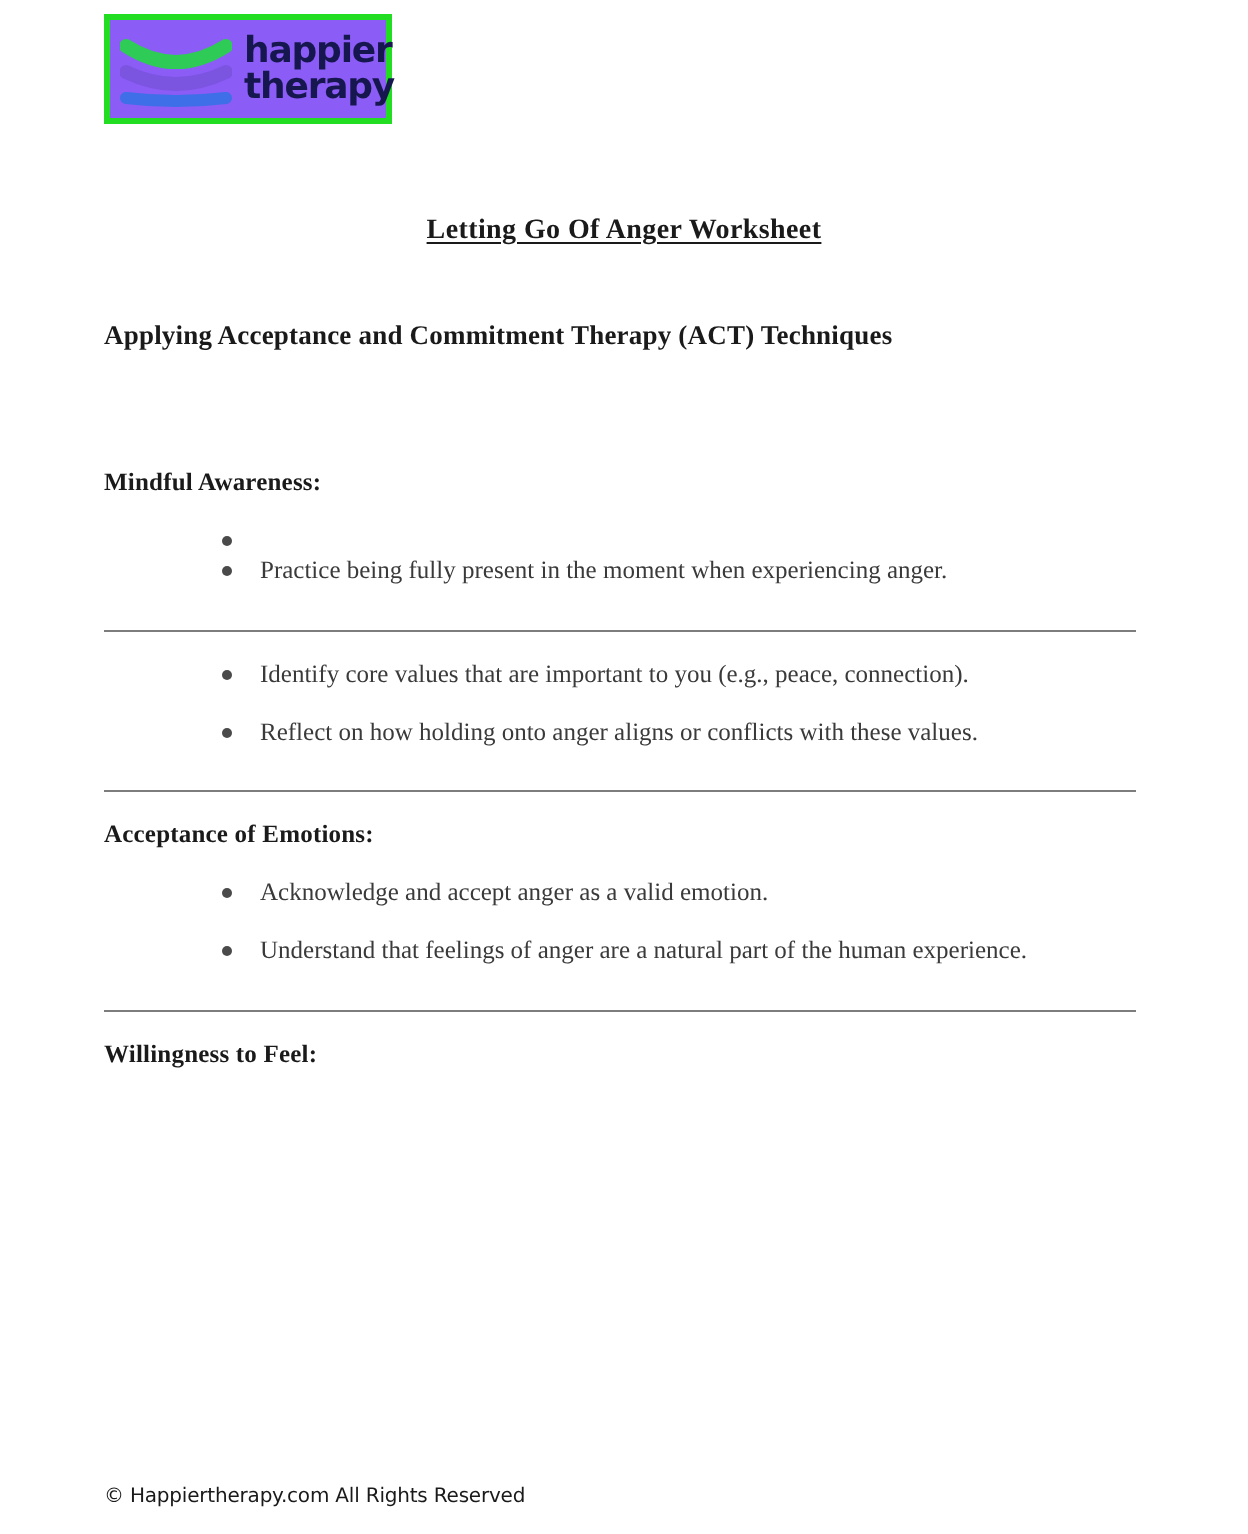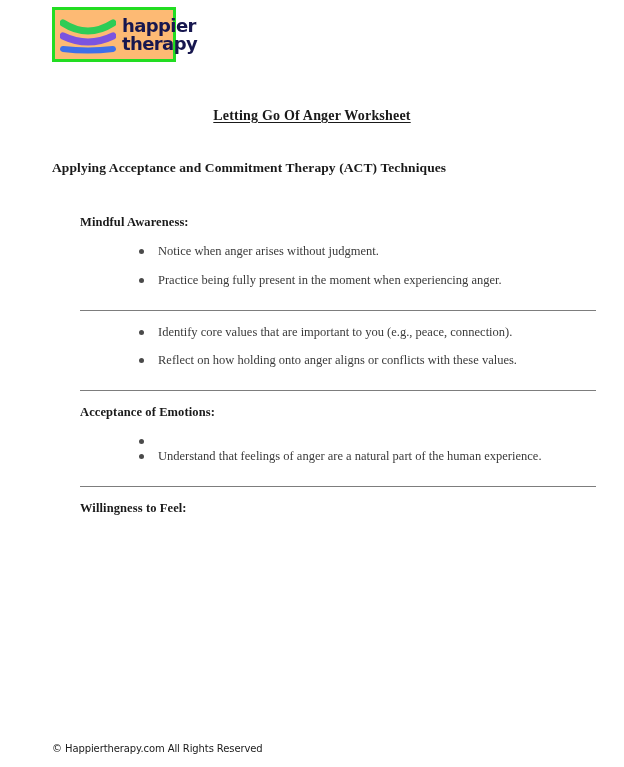--- a/index.html
+++ b/index.html
@@ -14,25 +14,25 @@
     font-family: "Liberation Serif", "DejaVu Serif", serif;
     color: #1a1a1a;
     overflow: hidden;
   }
 
   
   .logo-box {
     position: absolute;
     left: 52px;
     top: 7px;
-    width: 124px;
+    width: 144px;
     height: 55px;
     border: 3px solid #22dd22;
     box-sizing: border-box;
-    background: #fdba74;
+    background: #8b5cf6;
     display: flex;
     align-items: center;
     padding-left: 5px;
   }
   .logo-mark {
     width: 56px;
     height: 44px;
     flex: none;
     display: block;
   }
@@ -66,23 +66,22 @@
     left: 52px;
     top: 160px;
     font-size: 13.5px;
     font-weight: bold;
     letter-spacing: 0.1px;
   }
 
   .sections {
     position: absolute;
     left: 0;
-    top: 201px;
+    top: 220px;
     width: 572px;
-    margin-left: 28px;
   }
 
   .section { position: relative; }
 
   .section-heading {
     margin-left: 52px;
     font-size: 12.5px;
     font-weight: bold;
     letter-spacing: 0.1px;
     padding-top: 14px;
@@ -155,36 +154,36 @@
 </div>
 
 <div class="doc-title">Letting Go Of Anger Worksheet</div>
 
 <div class="subtitle">Applying Acceptance and Commitment Therapy (ACT) Techniques</div>
 
 <div class="sections" id="sections-root">
     <div class="section">
       <div class="section-heading">Mindful Awareness:</div>
       <ul class="bullets">
-        <li class="bullet"><span class="dot"></span><span>Notice when anger arises without judgment.</span></li>
+        <li class="bullet"><span class="dot"></span></li>
         <li class="bullet"><span class="dot"></span><span>Practice being fully present in the moment when experiencing anger.</span></li>
       </ul>
       <div class="divider"></div>
     </div>
     <div class="section">
       <ul class="bullets">
         <li class="bullet"><span class="dot"></span><span>Identify core values that are important to you (e.g., peace, connection).</span></li>
         <li class="bullet"><span class="dot"></span><span>Reflect on how holding onto anger aligns or conflicts with these values.</span></li>
       </ul>
       <div class="divider"></div>
     </div>
     <div class="section">
       <div class="section-heading">Acceptance of Emotions:</div>
       <ul class="bullets">
-        <li class="bullet"><span class="dot"></span></li>
+        <li class="bullet"><span class="dot"></span><span>Acknowledge and accept anger as a valid emotion.</span></li>
         <li class="bullet"><span class="dot"></span><span>Understand that feelings of anger are a natural part of the human experience.</span></li>
       </ul>
       <div class="divider"></div>
     </div>
     <div class="section">
       <div class="section-heading">Willingness to Feel:</div>
     </div>
   </div>
 
 <div class="footer">© Happiertherapy.com All Rights Reserved</div>

